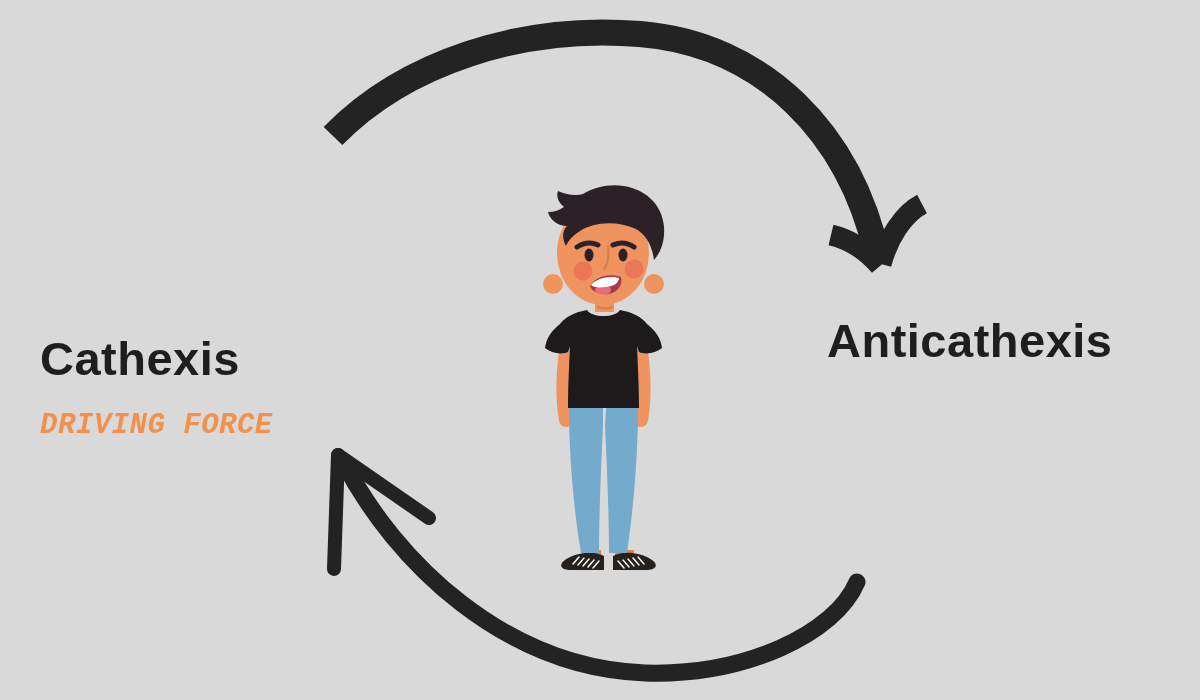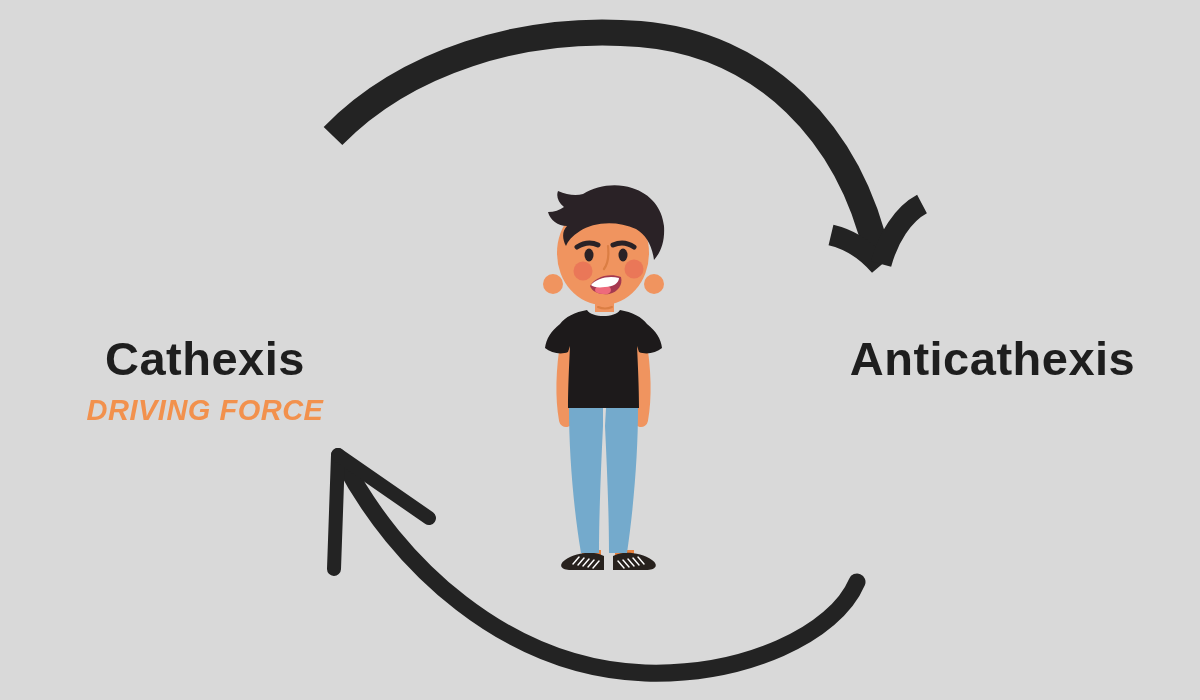--- a/index.html
+++ b/index.html
@@ -26,39 +26,40 @@
   .brow{stroke:var(--c-hair,#2A2226);stroke-width:5;stroke-linecap:round;fill:none;}
   .nose{stroke:var(--c-skin-line,#DB7E44);stroke-width:2.2;stroke-linecap:round;fill:none;}
   .mouth-interior{fill:var(--c-mouth,#A53950);}
   .teeth{fill:var(--c-teeth,#FFFFFF);}
   .tongue{fill:var(--c-tongue,#EE6A7C);}
   .ankle{fill:var(--c-ankle,#E8823F);}
   .chin-line{stroke:var(--c-skin-line,#DB7E44);stroke-width:2;stroke-linecap:round;fill:none;}
 
   .label-block{
     position:absolute;
-    text-align:center;
+    text-align:left;
   }
   .label-left{left:40px;top:335px;width:330px;}
-  .label-right{left:827px;top:335px;width:331px;}
+  .label-right{left:827px;top:317px;width:331px;}
   .label-title{
     font-size:47px;
     font-weight:700;
     line-height:1;
     color:var(--c-title-text,#1E1E1E);
     letter-spacing:0.5px;
   }
   .label-subtitle{
-    margin-top:14px;
+    margin-top:29px;
     font-size:29px;
     font-weight:700;
     font-style:italic;
     line-height:1;
     color:var(--c-subtitle-text,#F2914D);
     letter-spacing:0.5px;
+    font-family:Liberation Mono, monospace;
   }
 </style>
 </head>
 <body>
 
 <div class="stage">
 
   <svg class="diagram-svg" viewBox="0 0 1200 700" aria-hidden="true">
     <defs>
       <clipPath id="mouthClip">

